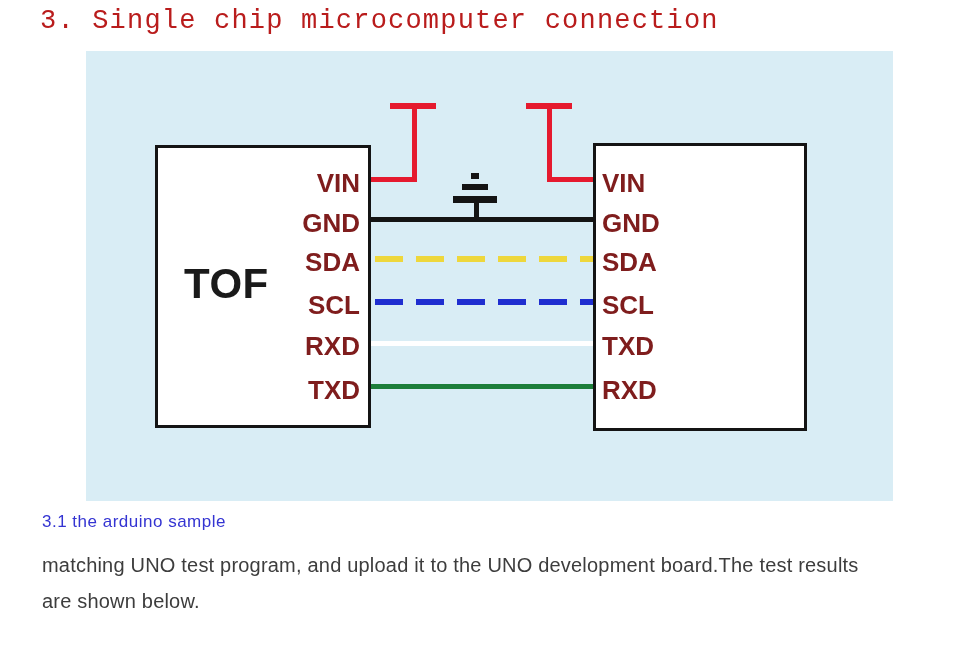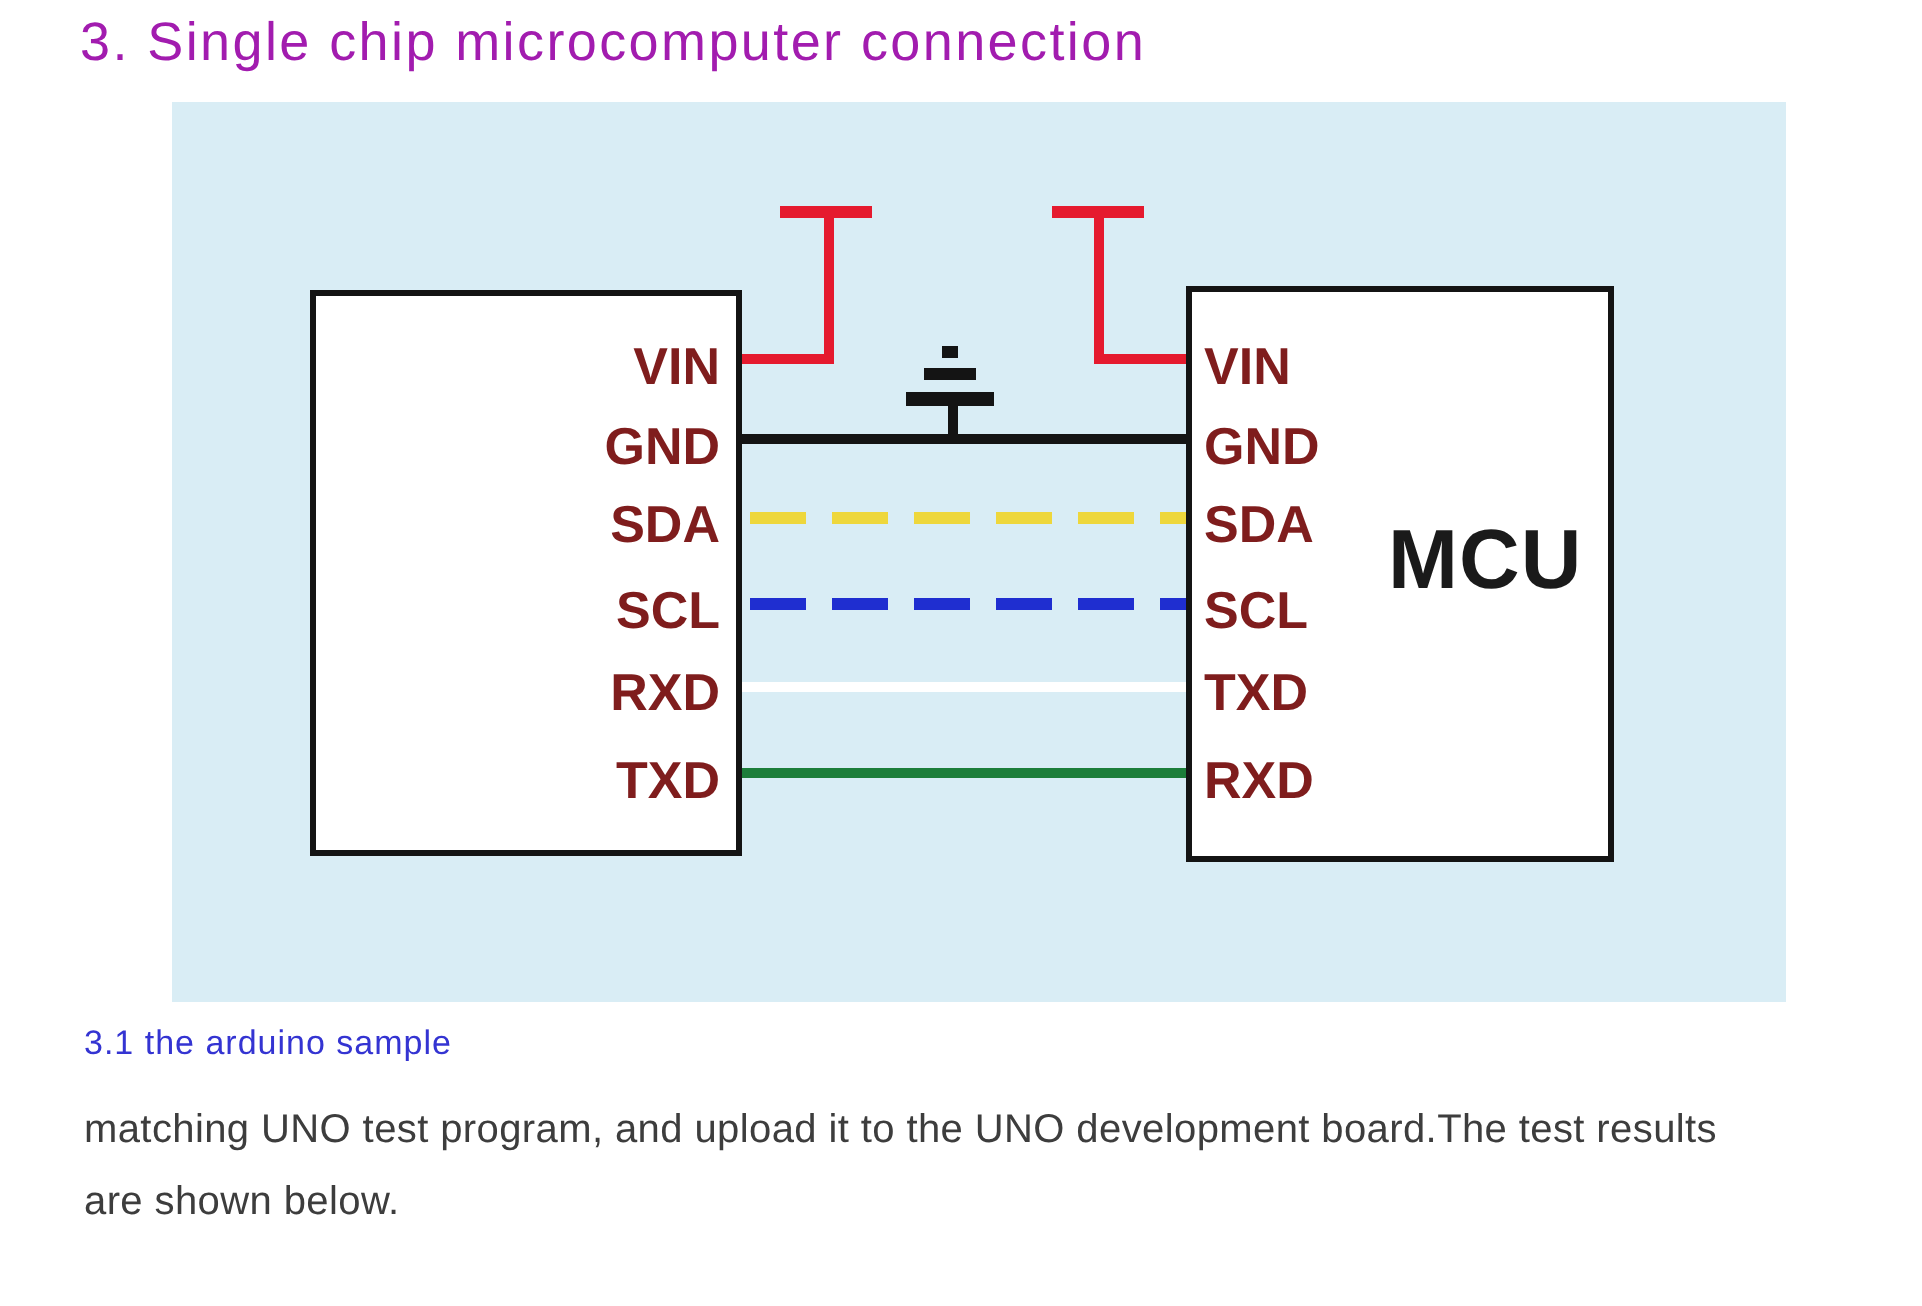--- a/index.html
+++ b/index.html
@@ -78,21 +78,21 @@
     position: absolute; left: 42px; top: 547px; width: 900px;
     font-size: 20px; color: #3d3d3d; letter-spacing: 0.2px;
   }
   .body-line { height: 36px; line-height: 36px; white-space: nowrap; }
 </style>
 </head>
 <body>
 
 <div class="page">
 
-  <div class="doc-title" style="color: #a21caf;">3. Single chip microcomputer connection</div>
+  <div class="doc-title" style="color: #b91c1c; font-family: Liberation Mono, monospace;">3. Single chip microcomputer connection</div>
 
   <div class="panel">
 
     <div class="wire red-l-h" style="background: rgb(229, 26, 46);"></div>
     <div class="wire red-l-v" style="background: rgb(229, 26, 46);"></div>
     <div class="wire red-l-t" style="background: rgb(229, 26, 46);"></div>
     <div class="wire red-r-t" style="background: rgb(229, 26, 46);"></div>
     <div class="wire red-r-v" style="background: rgb(229, 26, 46);"></div>
     <div class="wire red-r-h" style="background: rgb(229, 26, 46);"></div>
 
@@ -101,30 +101,30 @@
     <div class="gnd-part gnd-mid"></div>
     <div class="gnd-part gnd-wide"></div>
     <div class="gnd-part gnd-stem"></div>
 
     <div class="wire wire-sda dashed" style="background: repeating-linear-gradient(90deg, rgb(238, 215, 60) 0px, rgb(238, 215, 60) 28px, transparent 28px, transparent 41px);"></div>
     <div class="wire wire-scl dashed" style="background: repeating-linear-gradient(90deg, rgb(31, 46, 208) 0px, rgb(31, 46, 208) 28px, transparent 28px, transparent 41px);"></div>
     <div class="wire wire-white" style="background: rgb(255, 255, 255);"></div>
     <div class="wire wire-green" style="background: rgb(28, 126, 58);"></div>
 
     <div class="chip-box box-tof">
+      <span class="chip-label">TOF</span>
       <span class="pin tof-p0">VIN</span>
       <span class="pin tof-p1">GND</span>
       <span class="pin tof-p2">SDA</span>
       <span class="pin tof-p3">SCL</span>
       <span class="pin tof-p4">RXD</span>
       <span class="pin tof-p5">TXD</span>
     </div>
 
     <div class="chip-box box-mcu">
-      <span class="chip-label">MCU</span>
       <span class="pin mcu-p0">VIN</span>
       <span class="pin mcu-p1">GND</span>
       <span class="pin mcu-p2">SDA</span>
       <span class="pin mcu-p3">SCL</span>
       <span class="pin mcu-p4">TXD</span>
       <span class="pin mcu-p5">RXD</span>
     </div>
 
   </div>
 

